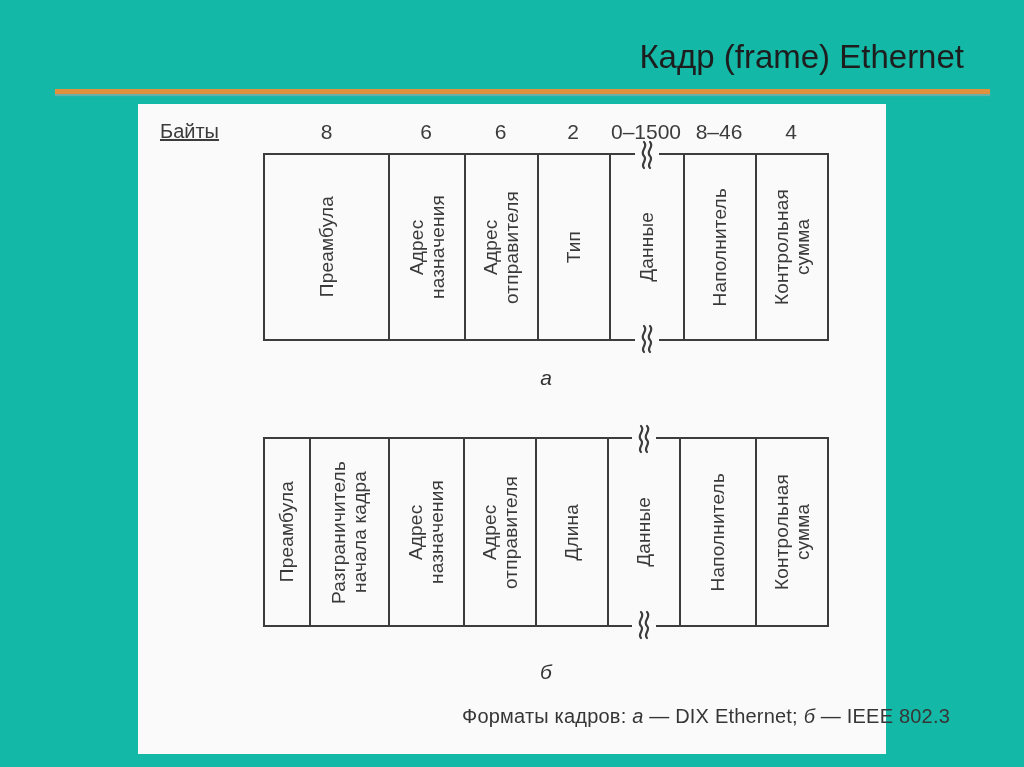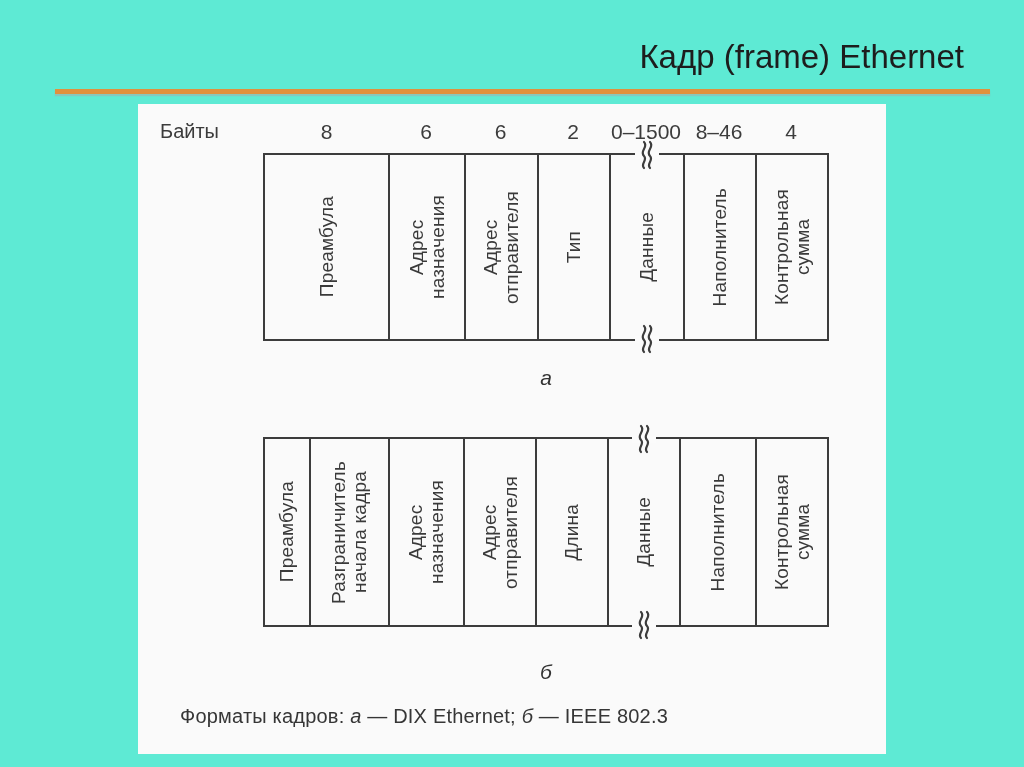--- a/index.html
+++ b/index.html
@@ -1,33 +1,33 @@
 <!DOCTYPE html>
 <html><head>
 <meta charset="utf-8">
 <style>
   html,body{margin:0;padding:0;background:#ffffff;}
   .slide{
     position:relative; width:1024px; height:767px; overflow:hidden;
-    background:#5eead4; font-family:"Liberation Sans", sans-serif; color:#3c3c3c;
+    background:#14b8a6; font-family:"Liberation Sans", sans-serif; color:#3c3c3c;
   }
   .scan-bg{
     position:absolute; left:138px; top:104px; width:748px; height:650px;
     background:#fafafa;
   }
   .slide-title{
     position:absolute; top:38px; right:60px;
     font-size:33px; color:#1d1d1d; white-space:nowrap;
   }
   .rule{
     position:absolute; left:55px; top:89px; width:935px; height:5px;
     box-shadow:0 2px 1px rgba(170,170,170,.55);
   }
   .bytes-label{
-    position:absolute; left:160px; top:120px; font-size:20px; color:#3c3c3c;
+    position:absolute; left:160px; top:120px; font-size:20px; color:#3c3c3c;text-decoration:underline;
   }
   .bytes-row{
     position:absolute; left:265px; top:114px; width:562px; height:30px;
     display:flex; align-items:flex-end; font-size:21px; color:#3c3c3c;
   }
   .bcell{
     display:flex; justify-content:center; align-items:flex-end;
     min-width:0; white-space:nowrap; box-sizing:border-box;
   }
   .ftable{
@@ -54,21 +54,21 @@
   }
   .squig.top{ top:-15px; }
   .squig.bot{ bottom:-15px; }
   .tbl-label{
     position:absolute; left:263px; width:566px; text-align:center;
     font-size:21px; font-style:italic; color:#333;
   }
   .tbl-label.la{ top:366px; }
   .tbl-label.lb{ top:660px; }
   .caption{
-    position:absolute; left:180px; top:705px; width:770px; text-align:left;
+    position:absolute; left:180px; top:705px; width:770px; text-align:right;
     font-size:20px; letter-spacing:.2px; color:#363636; white-space:nowrap;
   }
   .caption .it{ font-style:italic; }
 </style>
 </head>
 <body>
 
 <div class="slide">
 
   <div class="scan-bg"></div>

